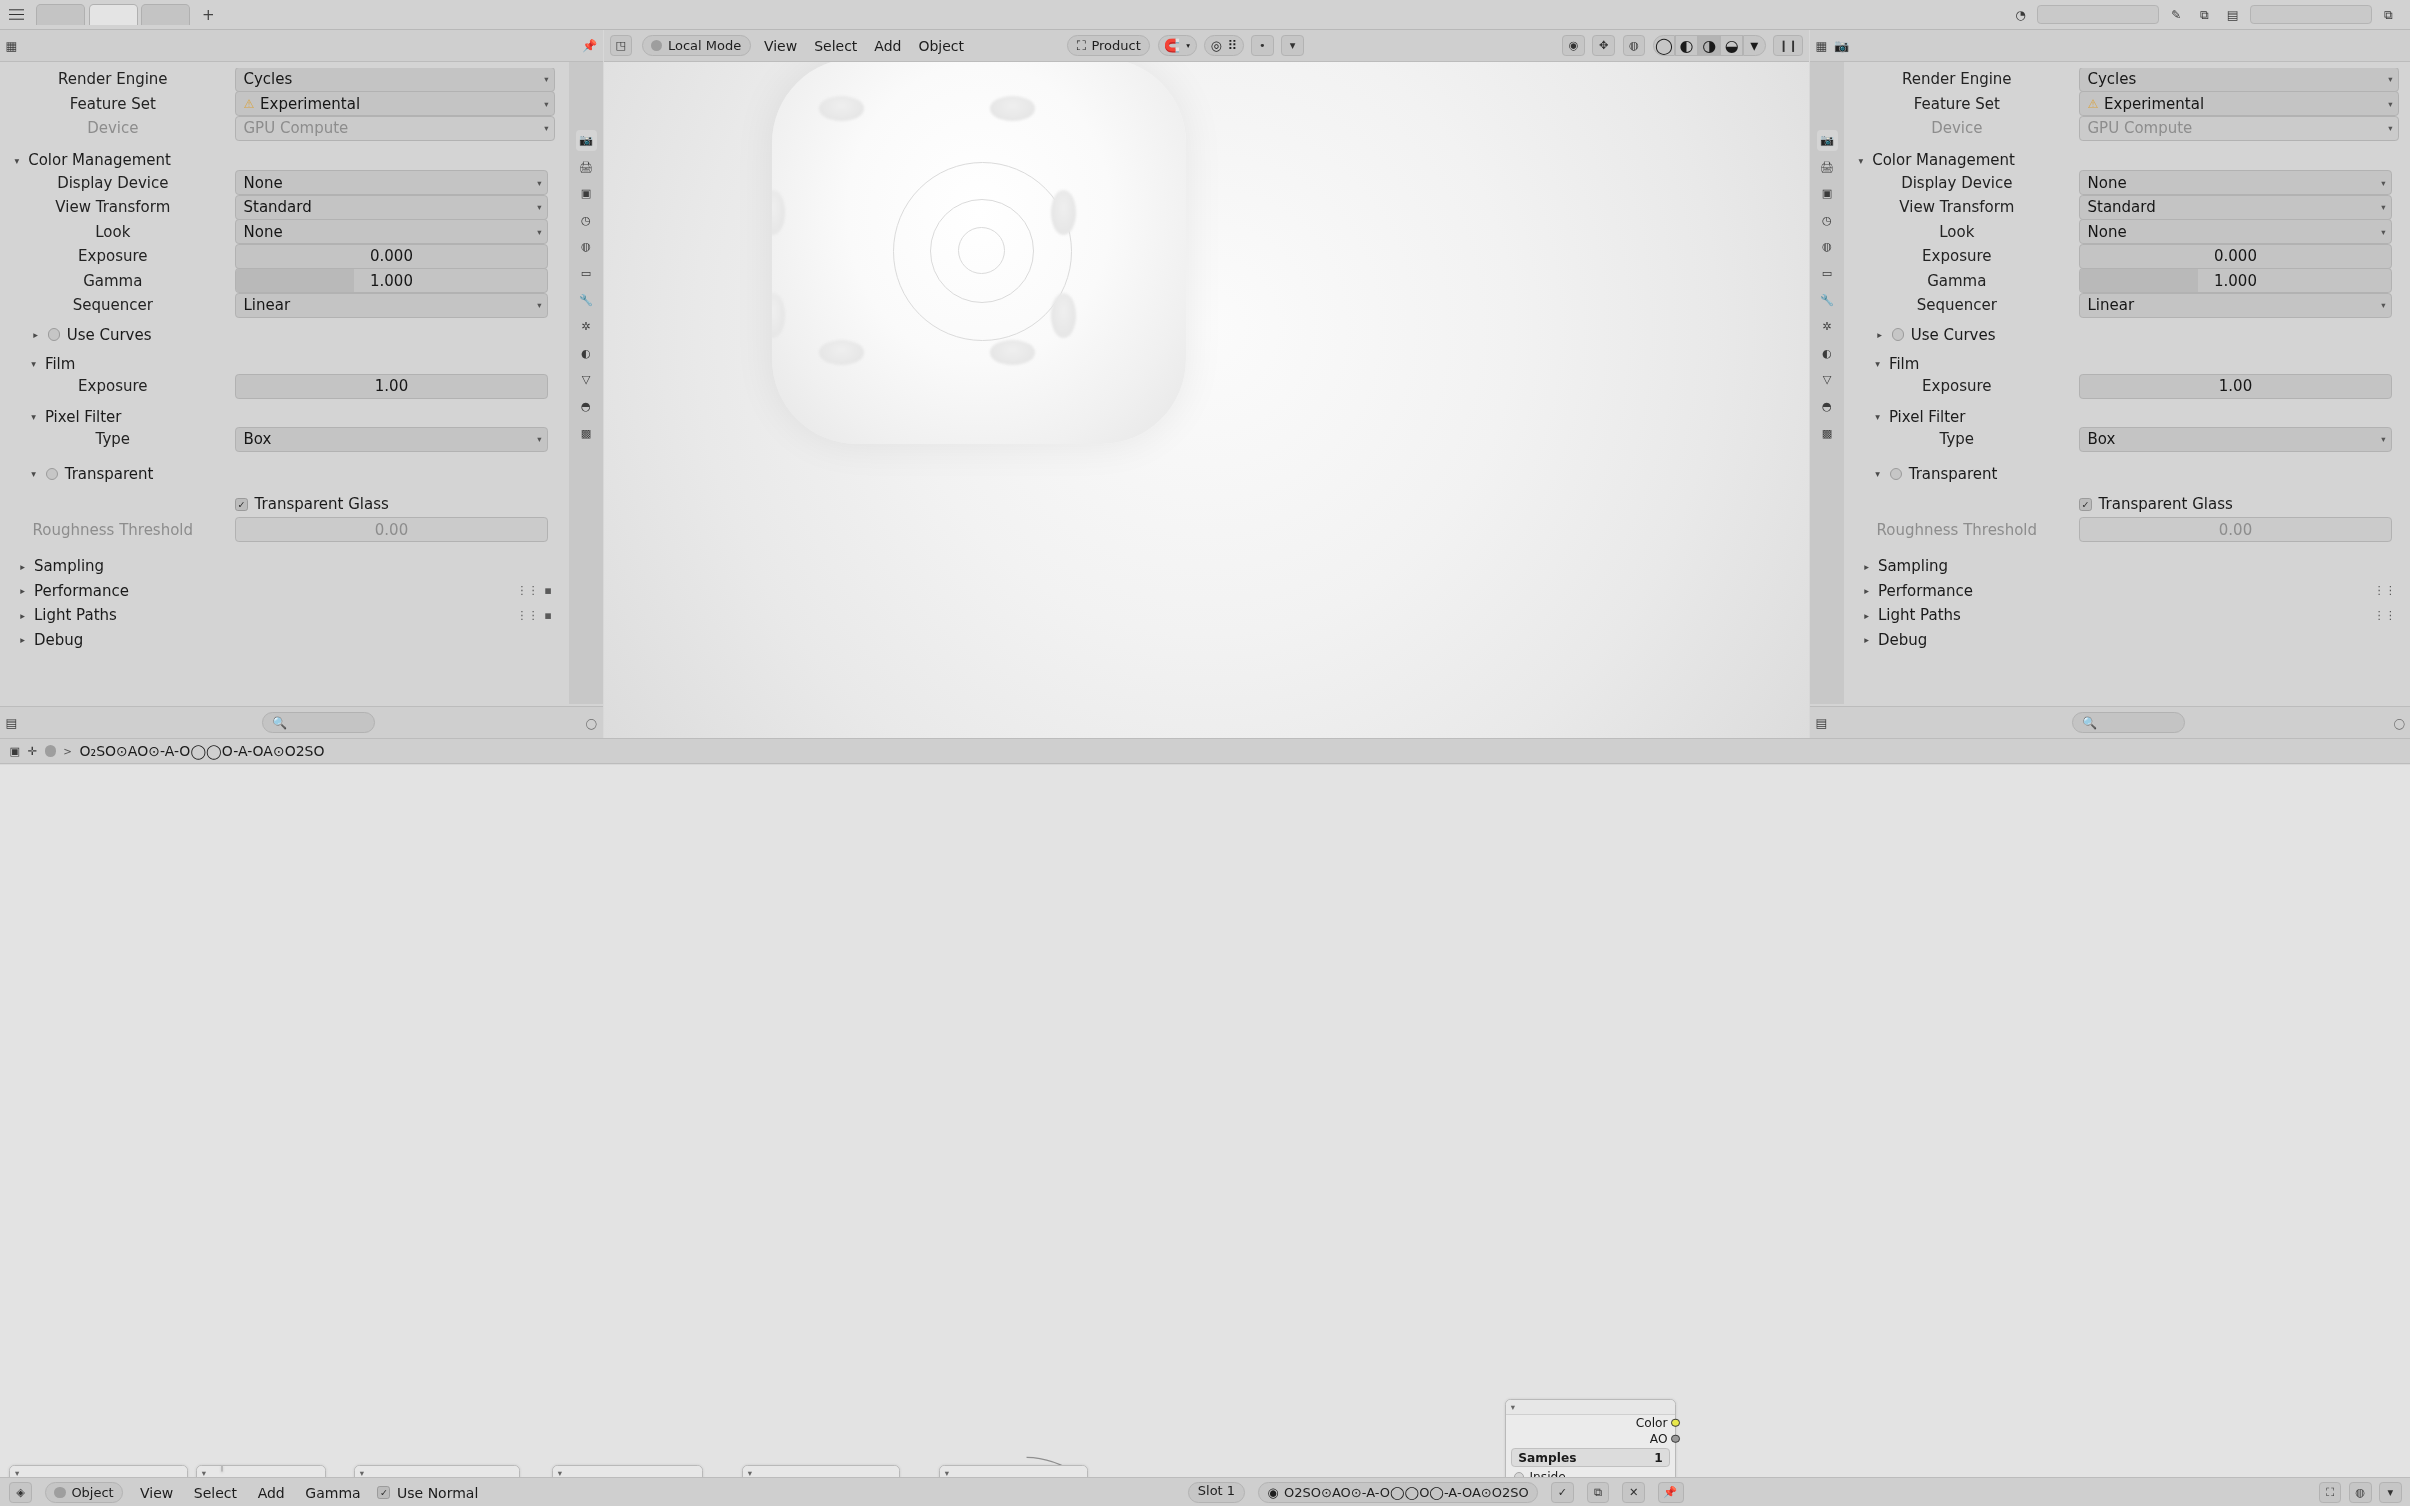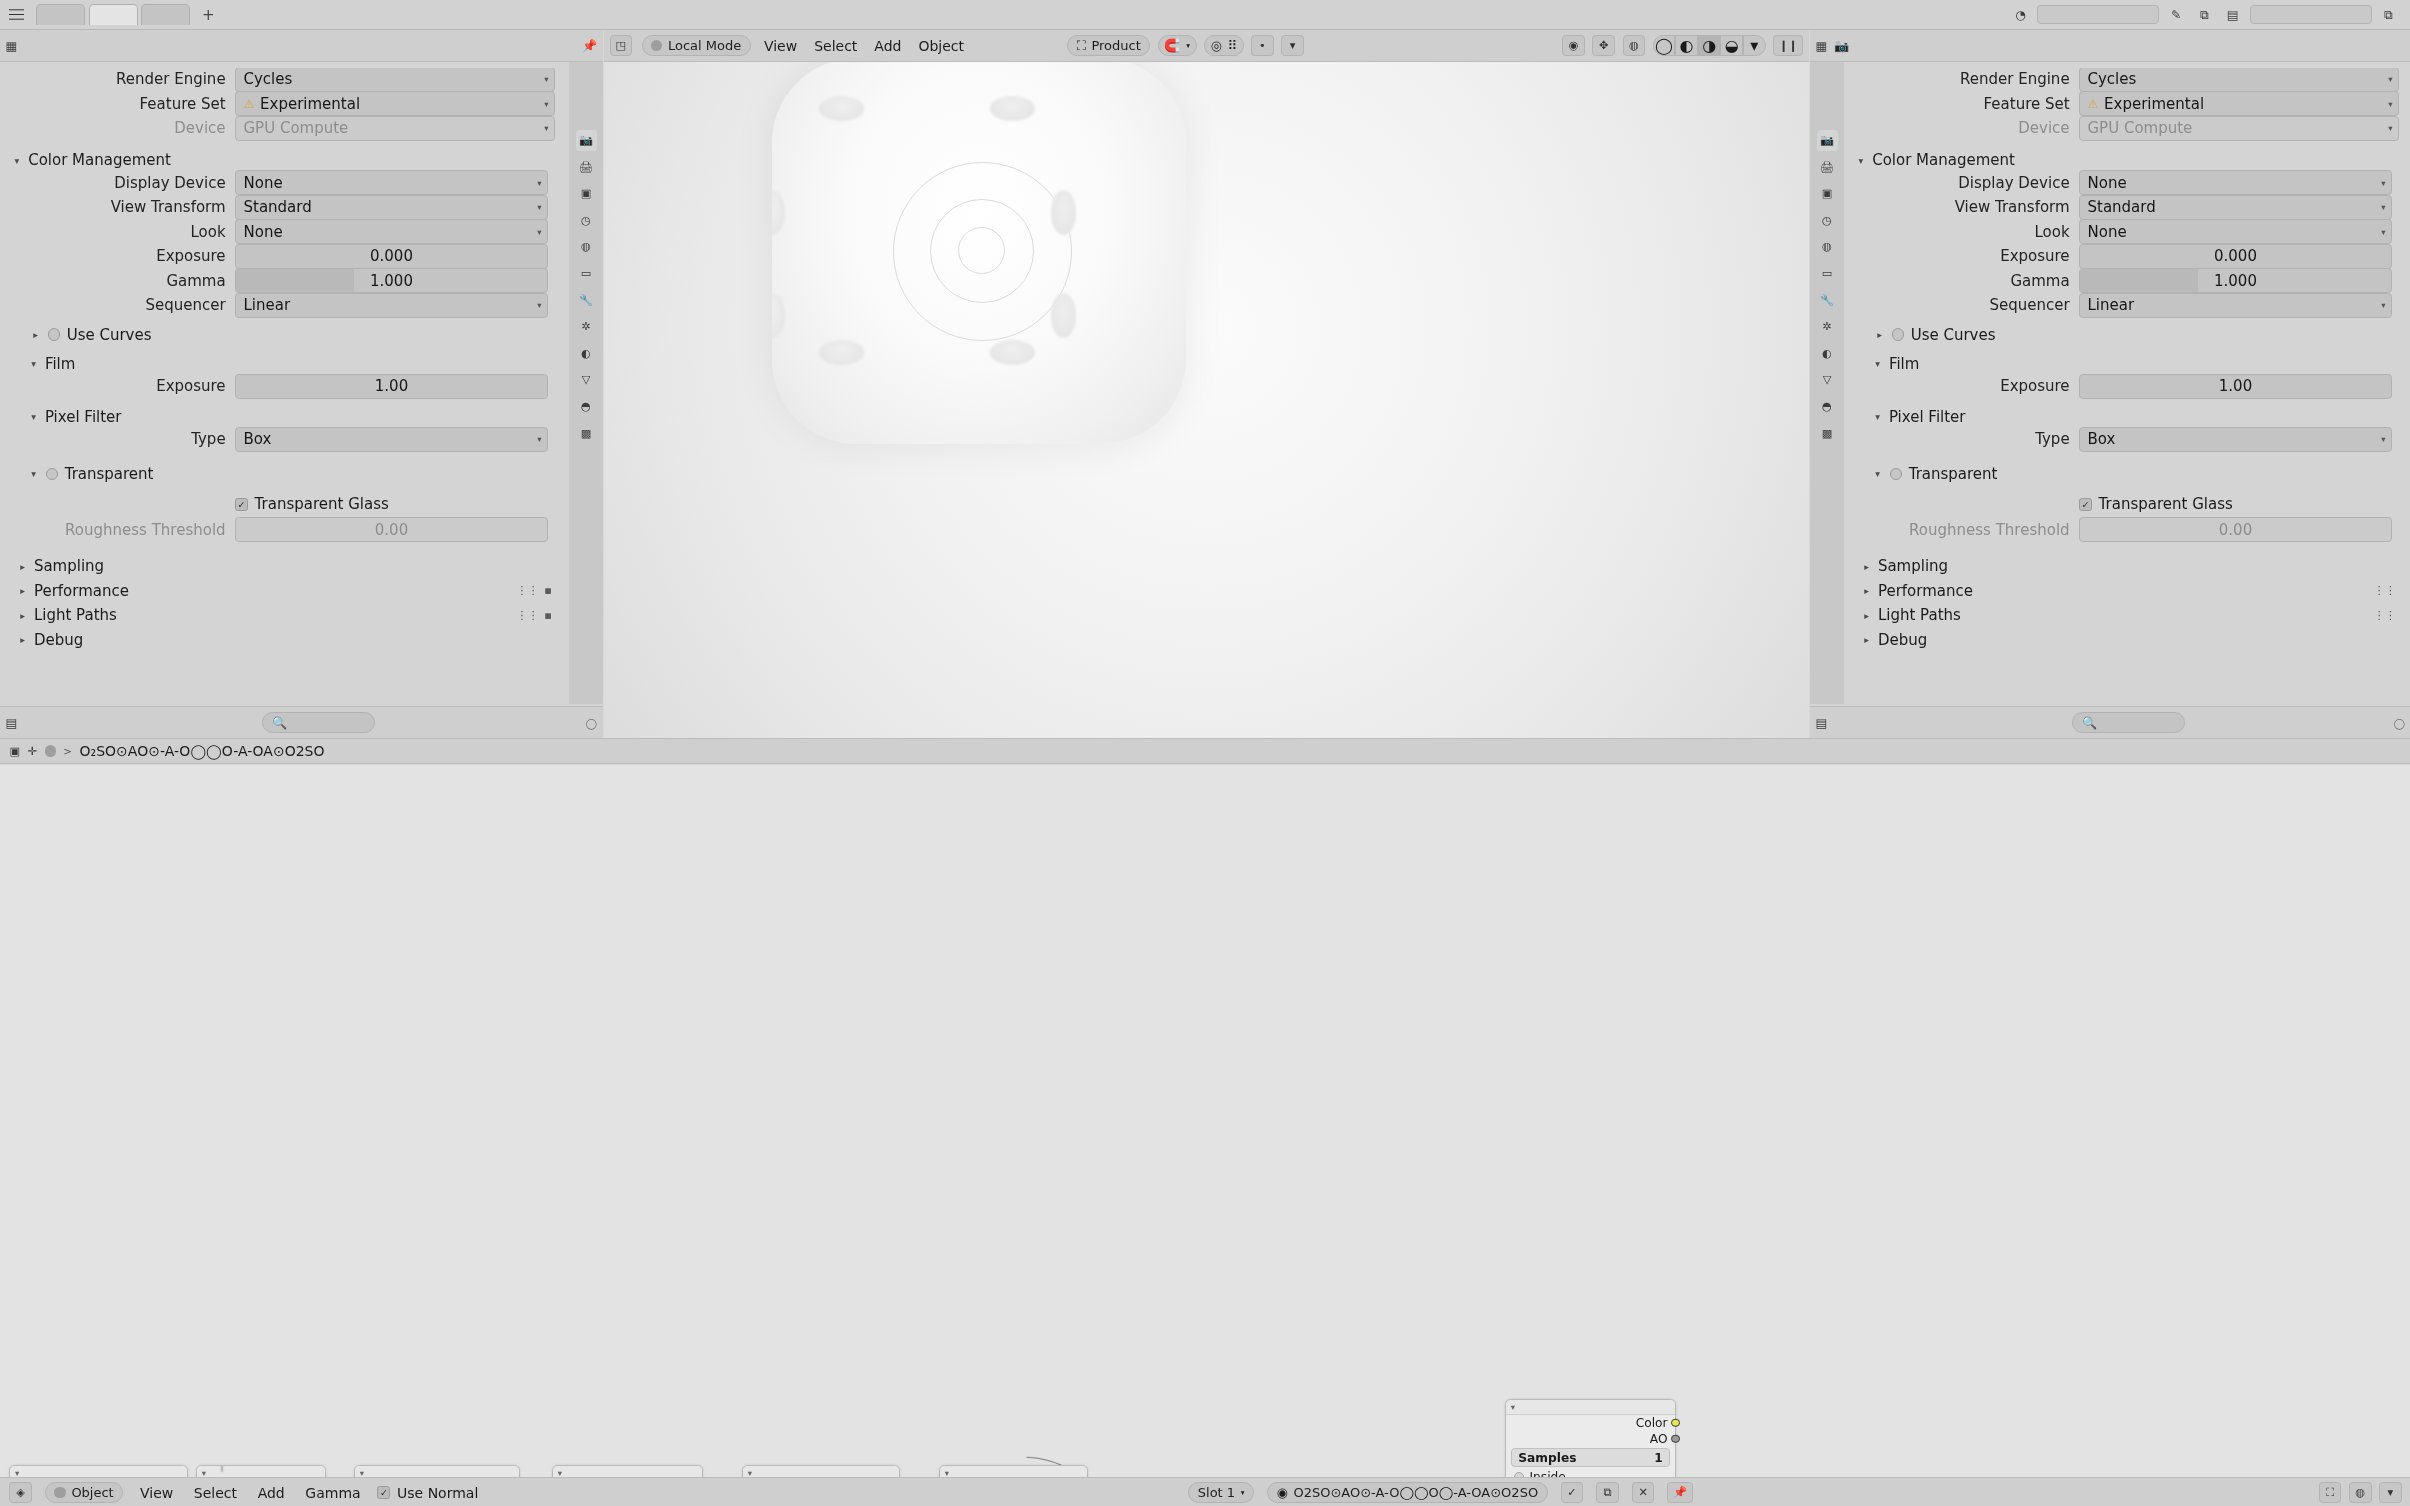--- a/index.html
+++ b/index.html
@@ -42,21 +42,21 @@
   
   .props { background: #d4d4d4; }
   .props-tabcol {
     position: absolute; top: 0; bottom: 0; width: 28px; background: #c8c8c8;
     display: flex; flex-direction: column; align-items: center; padding-top: 68px; gap: 5.6px;
   }
   .props-tabcol .ptab { width: 21px; height: 21px; display:flex;align-items:center;justify-content:center;font-size:11.3px;color:#3c3c3c;border-radius:3.8px;}
   .props-tabcol .ptab.sel { background: #d4d4d4; }
   .props-body { position: absolute; top: 0; bottom: 0; overflow: hidden; }
   .prow { display: flex; align-items: center; height: 22.6px; margin-bottom: 1.9px; }
-  .plabel { text-align: right; padding-right: 9.4px; color: #232323; font-size: 15px; white-space: nowrap; }
+  .plabel { text-align: center; padding-right: 9.4px; color: #232323; font-size: 15px; white-space: nowrap; }
   .pfield {
     height: 25px; background: #c4c4c4; border: 0.9px solid #b2b2b2; border-radius: 3.8px;
     display: flex; align-items: center; padding: 0 7.5px; font-size: 15px; color: #161616; position: relative;
   }
   .pfield.disabled { color: #8d8d8d; background: #cbcbcb; }
   .pfield .chev { position: absolute; right: 5.6px; font-size: 8.5px; color: #555; }
   .pfield.numeric { justify-content: center; }
   .pfield.slider::before {
     content:""; position:absolute; left:0; top:0; bottom:0; width:38%; background:#b9b9b9; border-radius:2.8px 0 0 2.8px;
   }
@@ -762,21 +762,21 @@
           <span>Object</span>
         </div>
       <div class="mitem">View</div>
       <div class="mitem">Select</div>
       <div class="mitem">Add</div>
       <div class="mitem">Gamma</div>
       <div style="display:flex;align-items:center;gap:6.6px;">
         <span class="chk on">✓</span>
         <span>Use Normal</span>
       </div>
-      <div class="pill" style="margin-left:697px;">
+      <div class="pill" style="margin-left:697px;flex-direction:column;">
           <span>Slot 1</span>
           <span style="font-size:7.5px">▾</span>
         </div>
       <div class="pill" style="max-width:282px;overflow:hidden;white-space:nowrap;">
         <span>◉</span>
         <span>O2SO⊙AO⊙-A-O◯◯O◯-A-OA⊙O2SO</span>
       </div>
       <div class="btnbox">✓</div>
       <div class="btnbox">⧉</div>
       <div class="btnbox">✕</div>

